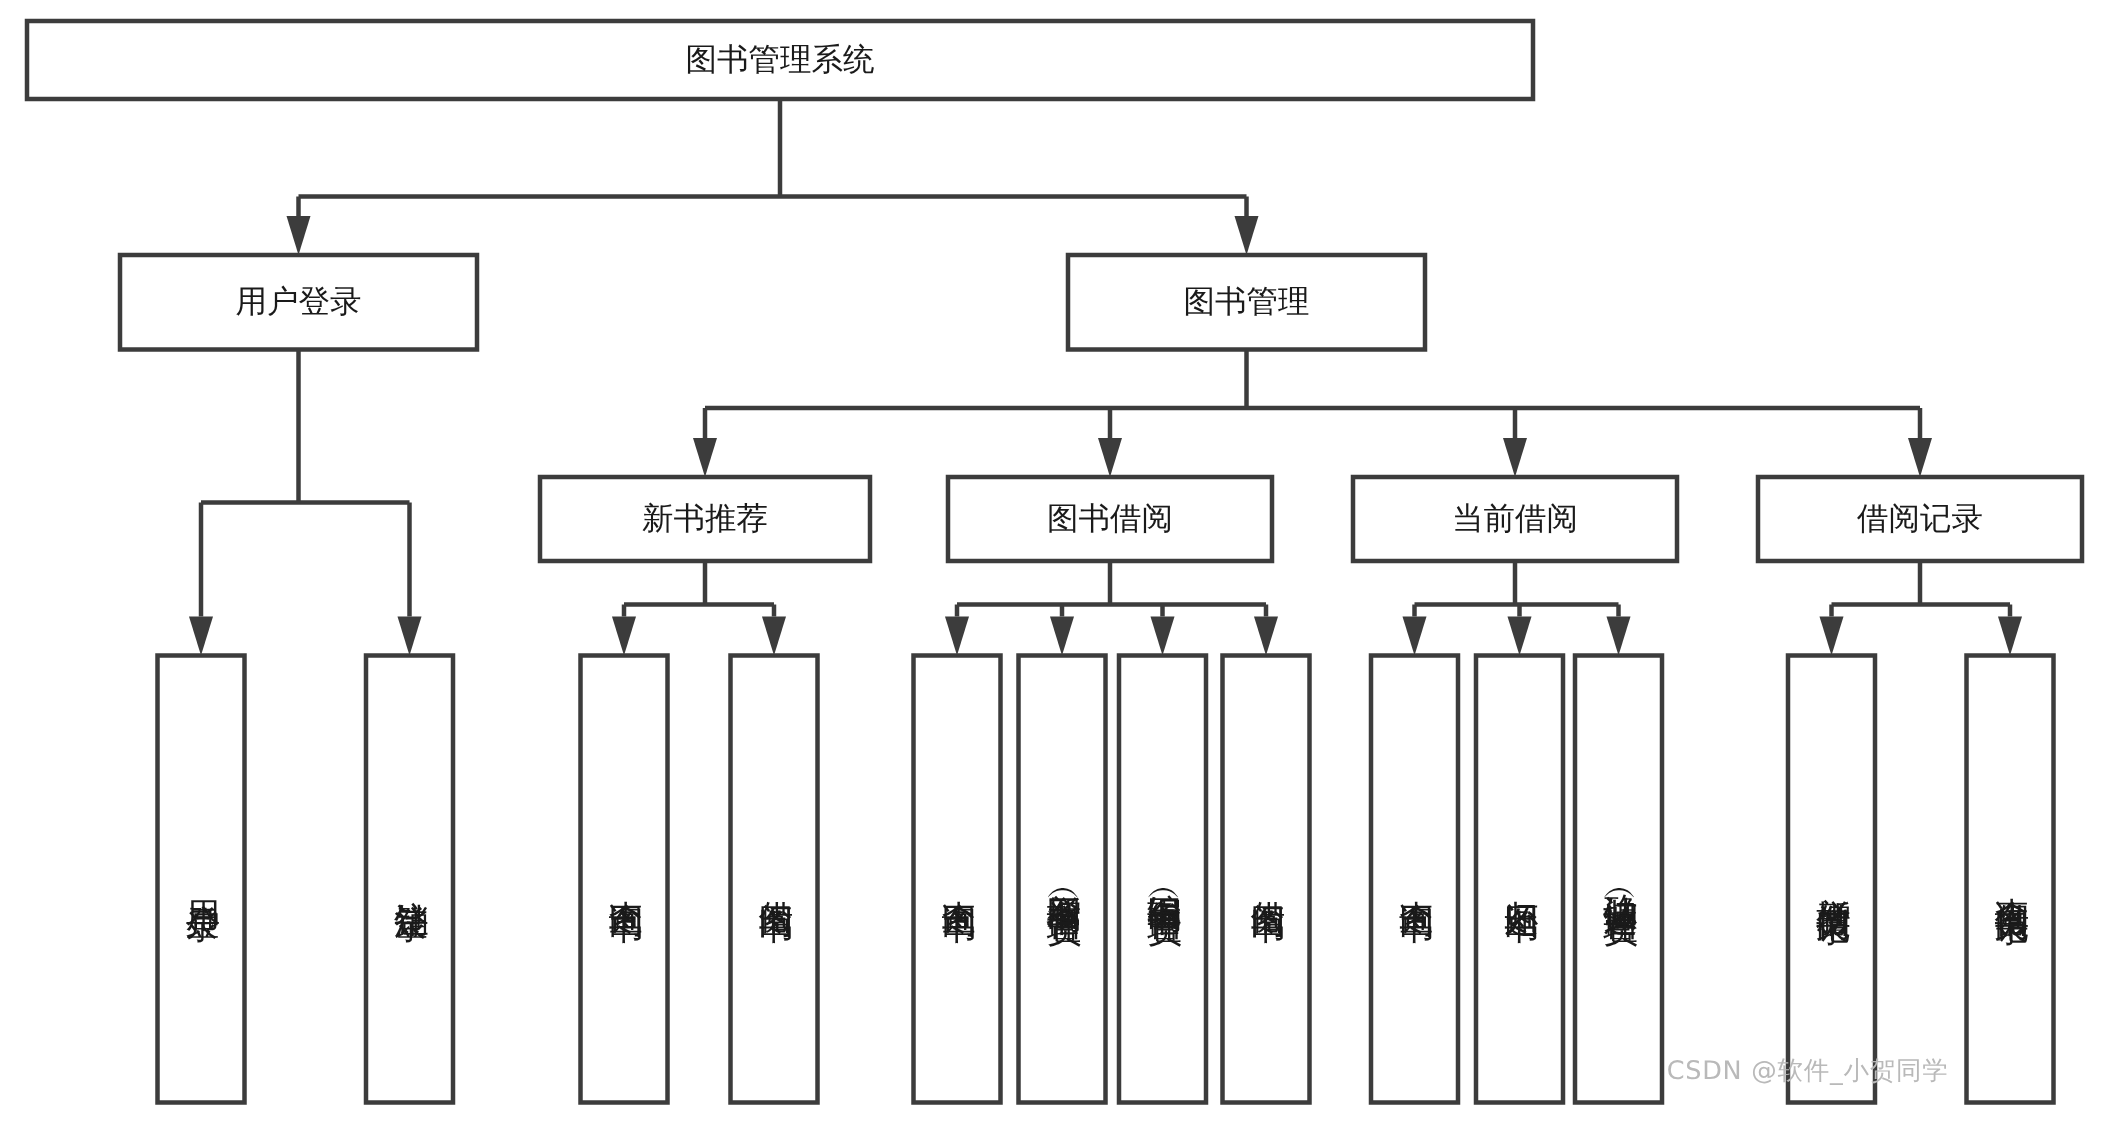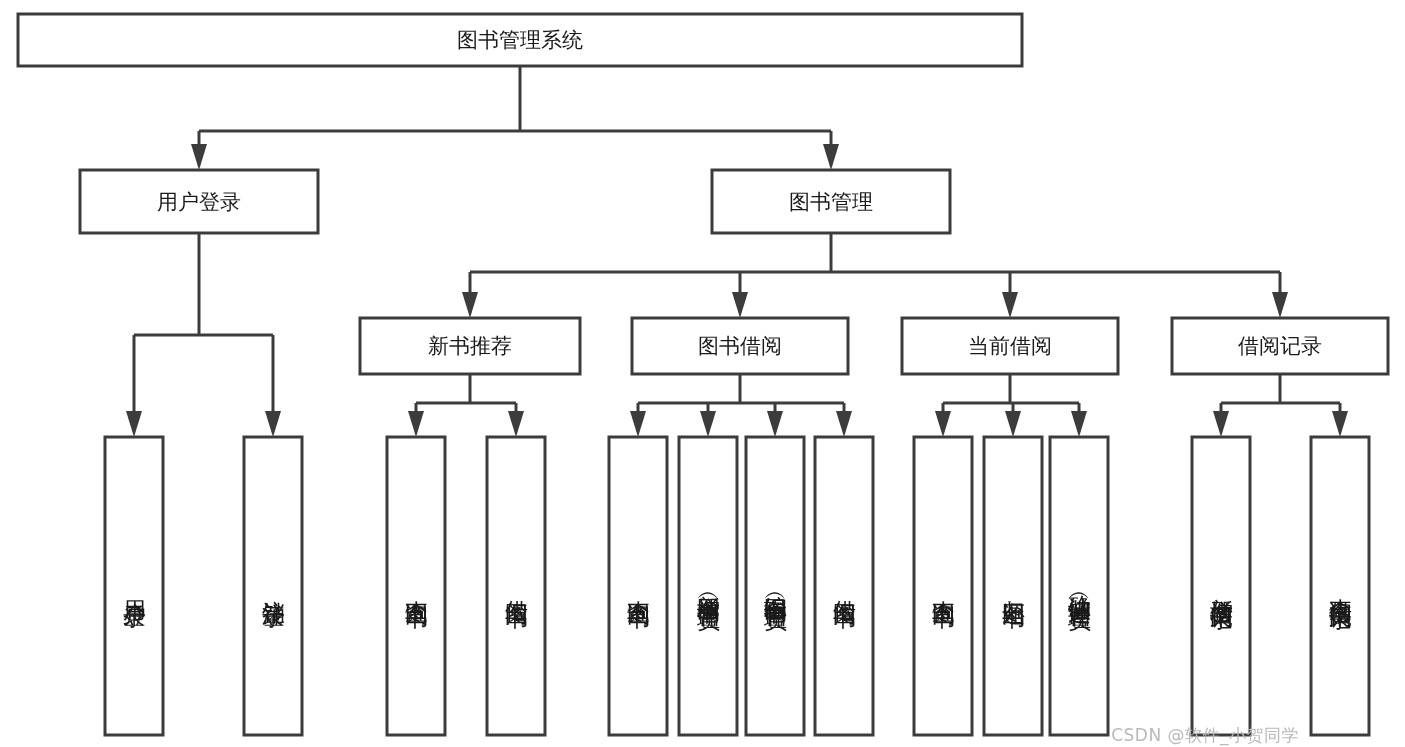--- a/index.html
+++ b/index.html
@@ -64,21 +64,21 @@
     font-size: 23px;
     line-height: 1.12;
     letter-spacing: 2px;
     color: #1a1a1a;
     white-space: nowrap;
     text-align: center;
   }
   .watermark {
     position: absolute;
     right: 10px;
-    bottom: 0;
+    bottom: 22px;
     font-family: "DejaVu Sans", "Liberation Sans", sans-serif;
     font-size: 17px;
     color: #b9b9b9;
     letter-spacing: 0.5px;
     white-space: nowrap;
   }
 </style>
 </head>
 <body>
 

